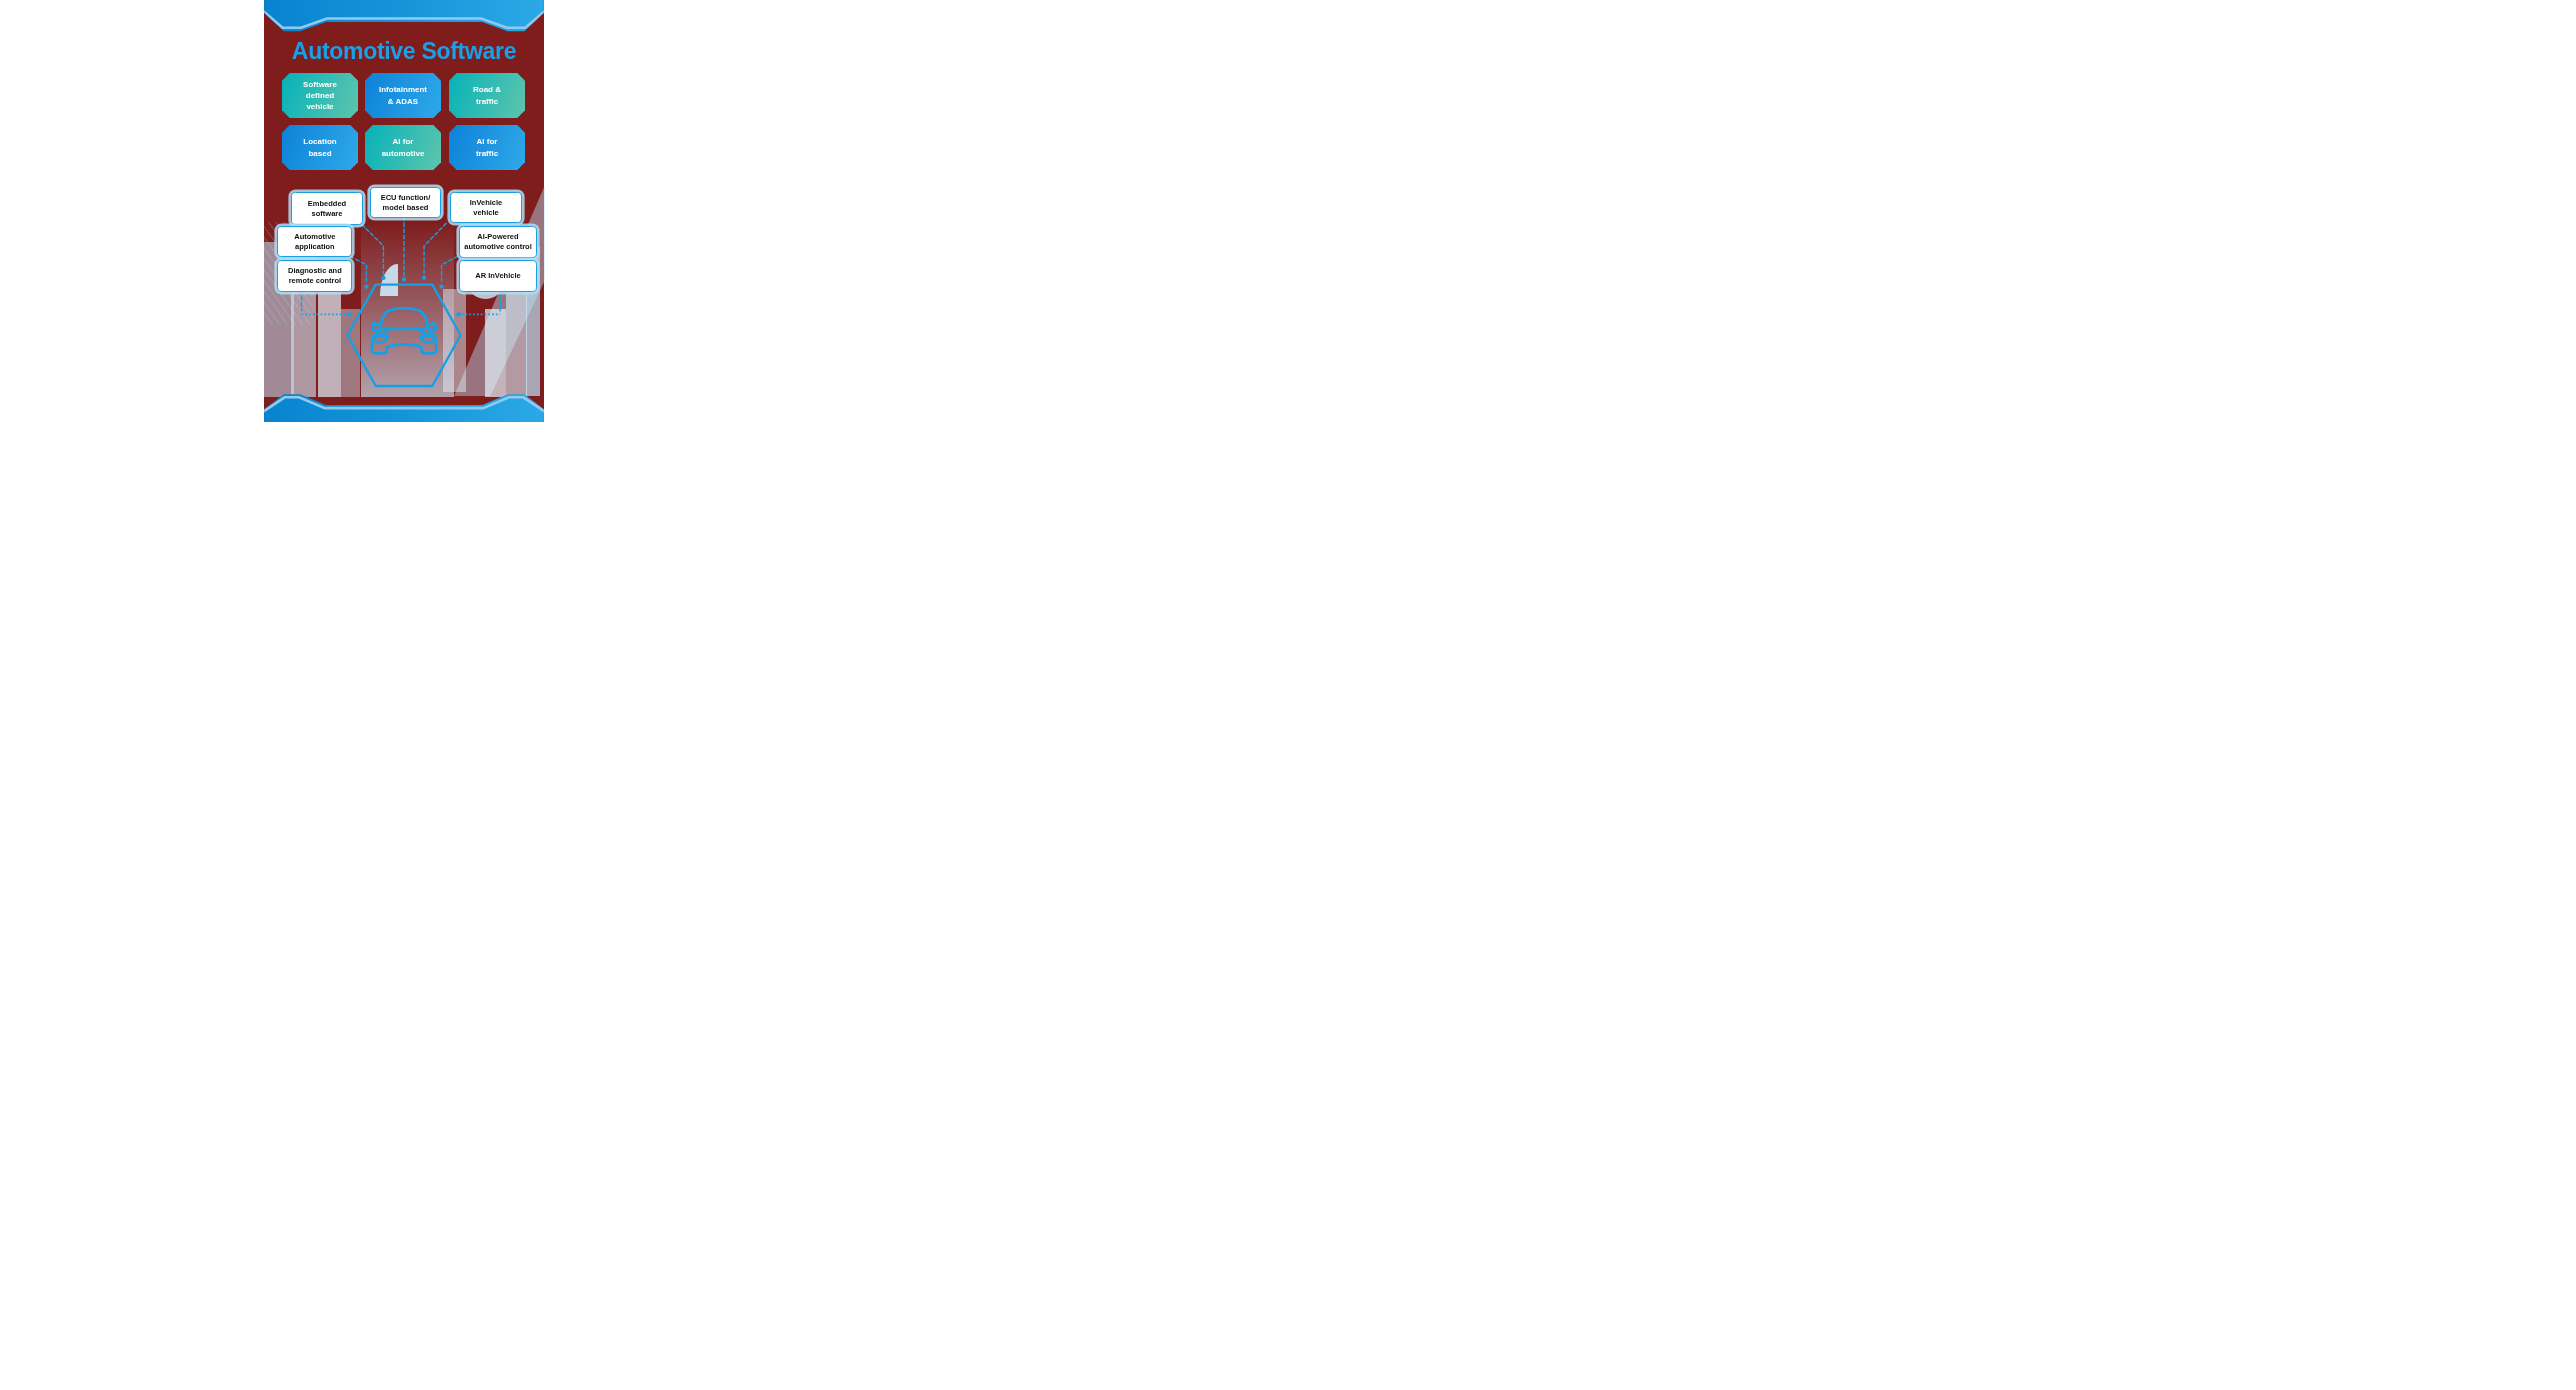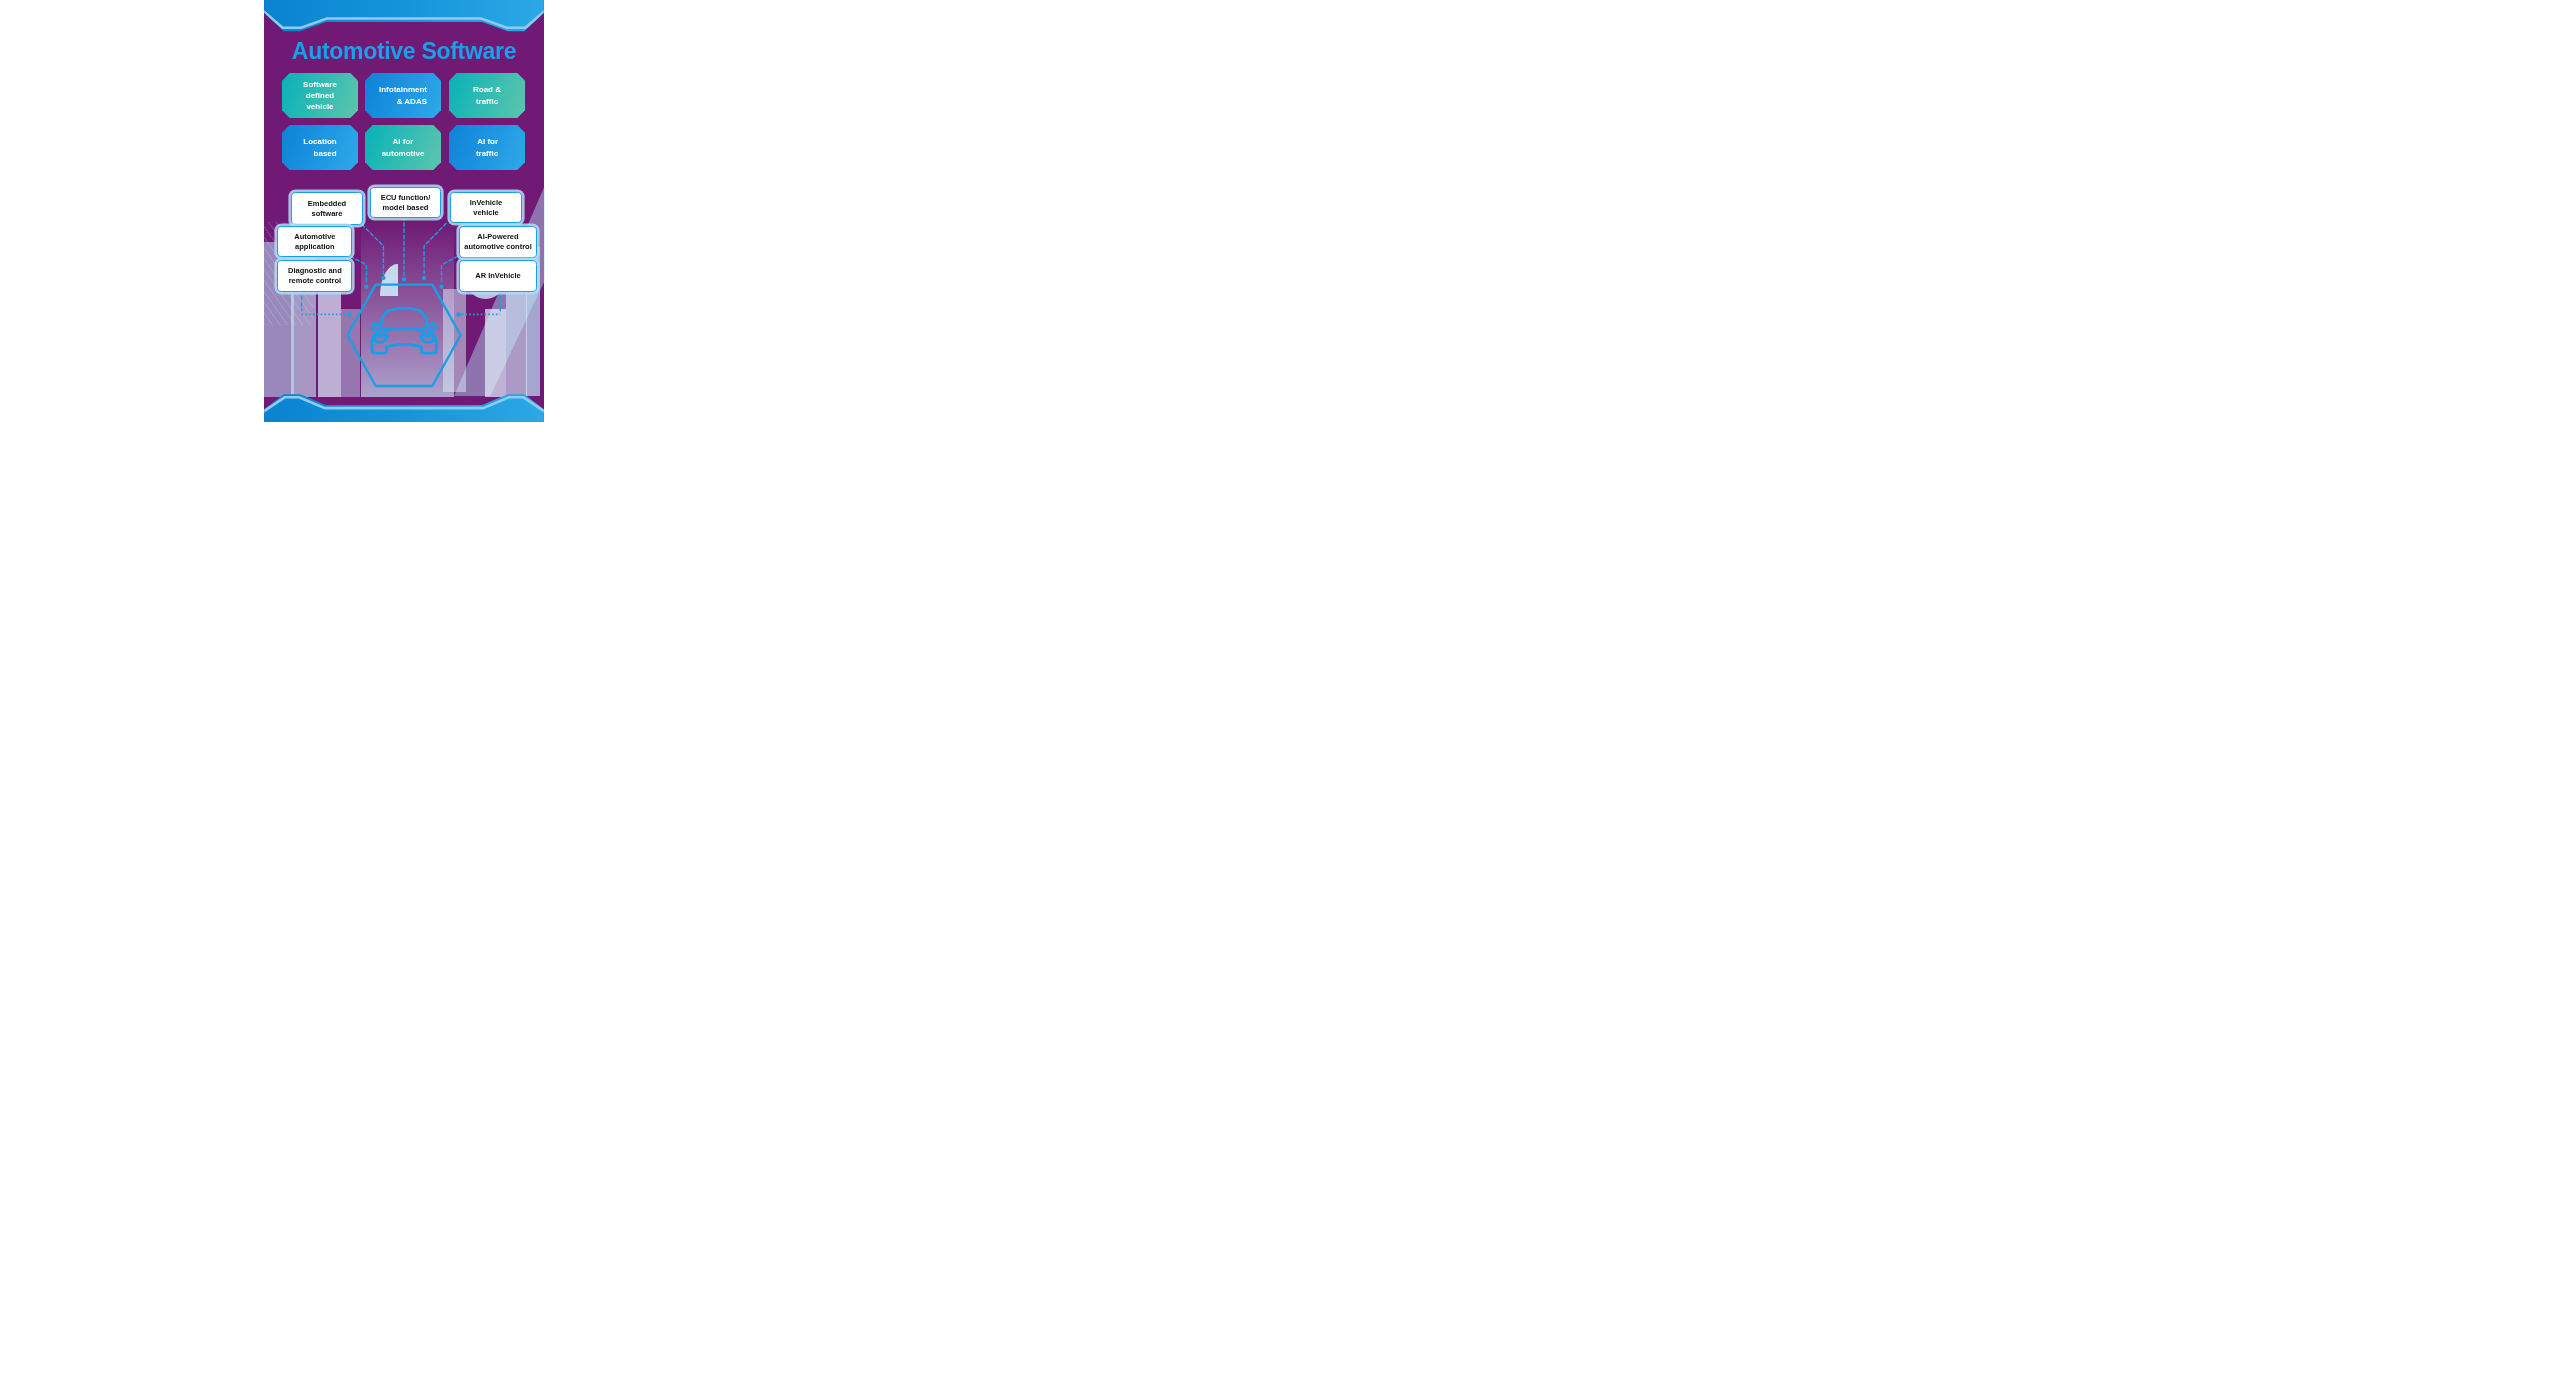--- a/index.html
+++ b/index.html
@@ -1,18 +1,18 @@
 <!DOCTYPE html>
 <html style="font-size:8.2px"><head>
 <meta charset="utf-8">
 <style>
   html,body{margin:0;padding:0;background:#ffffff;}
   body{width:808px;height:422px;position:relative;overflow:hidden;
        font-family:"Liberation Sans", sans-serif;}
-  #panel{position:absolute;left:264px;top:0;width:280px;height:422px;background:#701a75;}
+  #panel{position:absolute;left:264px;top:0;width:280px;height:422px;background:#7f1d1d;}
 
   
   .bg{position:absolute;pointer-events:none;}
   .bld{position:absolute;}
   .win-h{background-image:repeating-linear-gradient(to bottom, rgba(255,255,255,.85) 0 1.5px, rgba(255,255,255,0) 1.5px 7.2px);}
   .streaks{background:repeating-linear-gradient(55deg, rgba(140,205,240,.35) 0 1.5px, rgba(255,255,255,0) 1.5px 6.2px);}
 
   
   .bar-svg{position:absolute;left:0;width:280px;height:36px;z-index:5;}
   #hdr{top:0;} #ftr{top:386px;}
@@ -20,21 +20,21 @@
   
   .title{position:absolute;left:0;top:38px;width:280px;text-align:center;
          font-size:23px;font-weight:700;letter-spacing:-0.3px;color:#18a0e8;z-index:4;}
 
   
   .cat{position:absolute;width:76px;height:45px;display:flex;align-items:center;justify-content:center;
        color:#ffffff;font-size:8px;font-weight:700;line-height:11.3px;text-align:center;
        white-space:pre-line;z-index:4;
        clip-path:polygon(7.7px 0,calc(100% - 7.7px) 0,100% 7.7px,100% calc(100% - 7.7px),calc(100% - 7.7px) 100%,7.7px 100%,0 calc(100% - 7.7px),0 7.7px);}
   .cat.teal{background:linear-gradient(110deg,#06b2b9 0%,#5ec5ad 100%);}
-  .cat.blue{background:linear-gradient(110deg,#0d82d8 0%,#2fa9e9 100%);text-align:right;}
+  .cat.blue{background:linear-gradient(110deg,#0d82d8 0%,#2fa9e9 100%);}
   .r1{top:73px;} .r2{top:125px;}
   .c1{left:18px;} .c2{left:101px;} .c3{left:185px;}
 
   
   .fbox{position:absolute;background:#ffffff;border:1.5px solid #1a9fe0;border-radius:4.6px;
         display:flex;align-items:center;justify-content:center;text-align:center;
         font-size:7.5px;font-weight:600;color:#101010;line-height:9.8px;white-space:pre-line;
         box-shadow:0 0 0 2.6px rgba(176,221,246,.85);z-index:3;}
 
   

